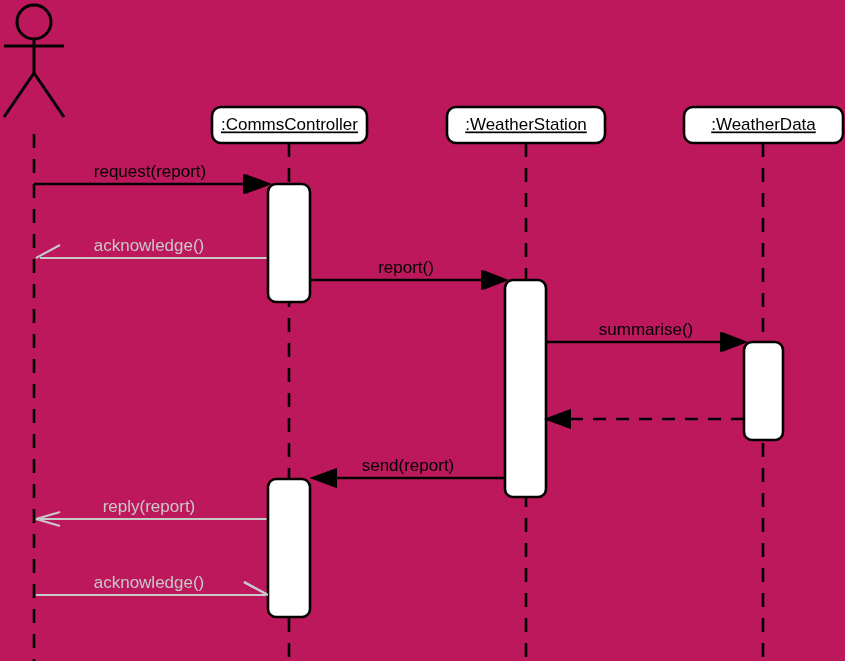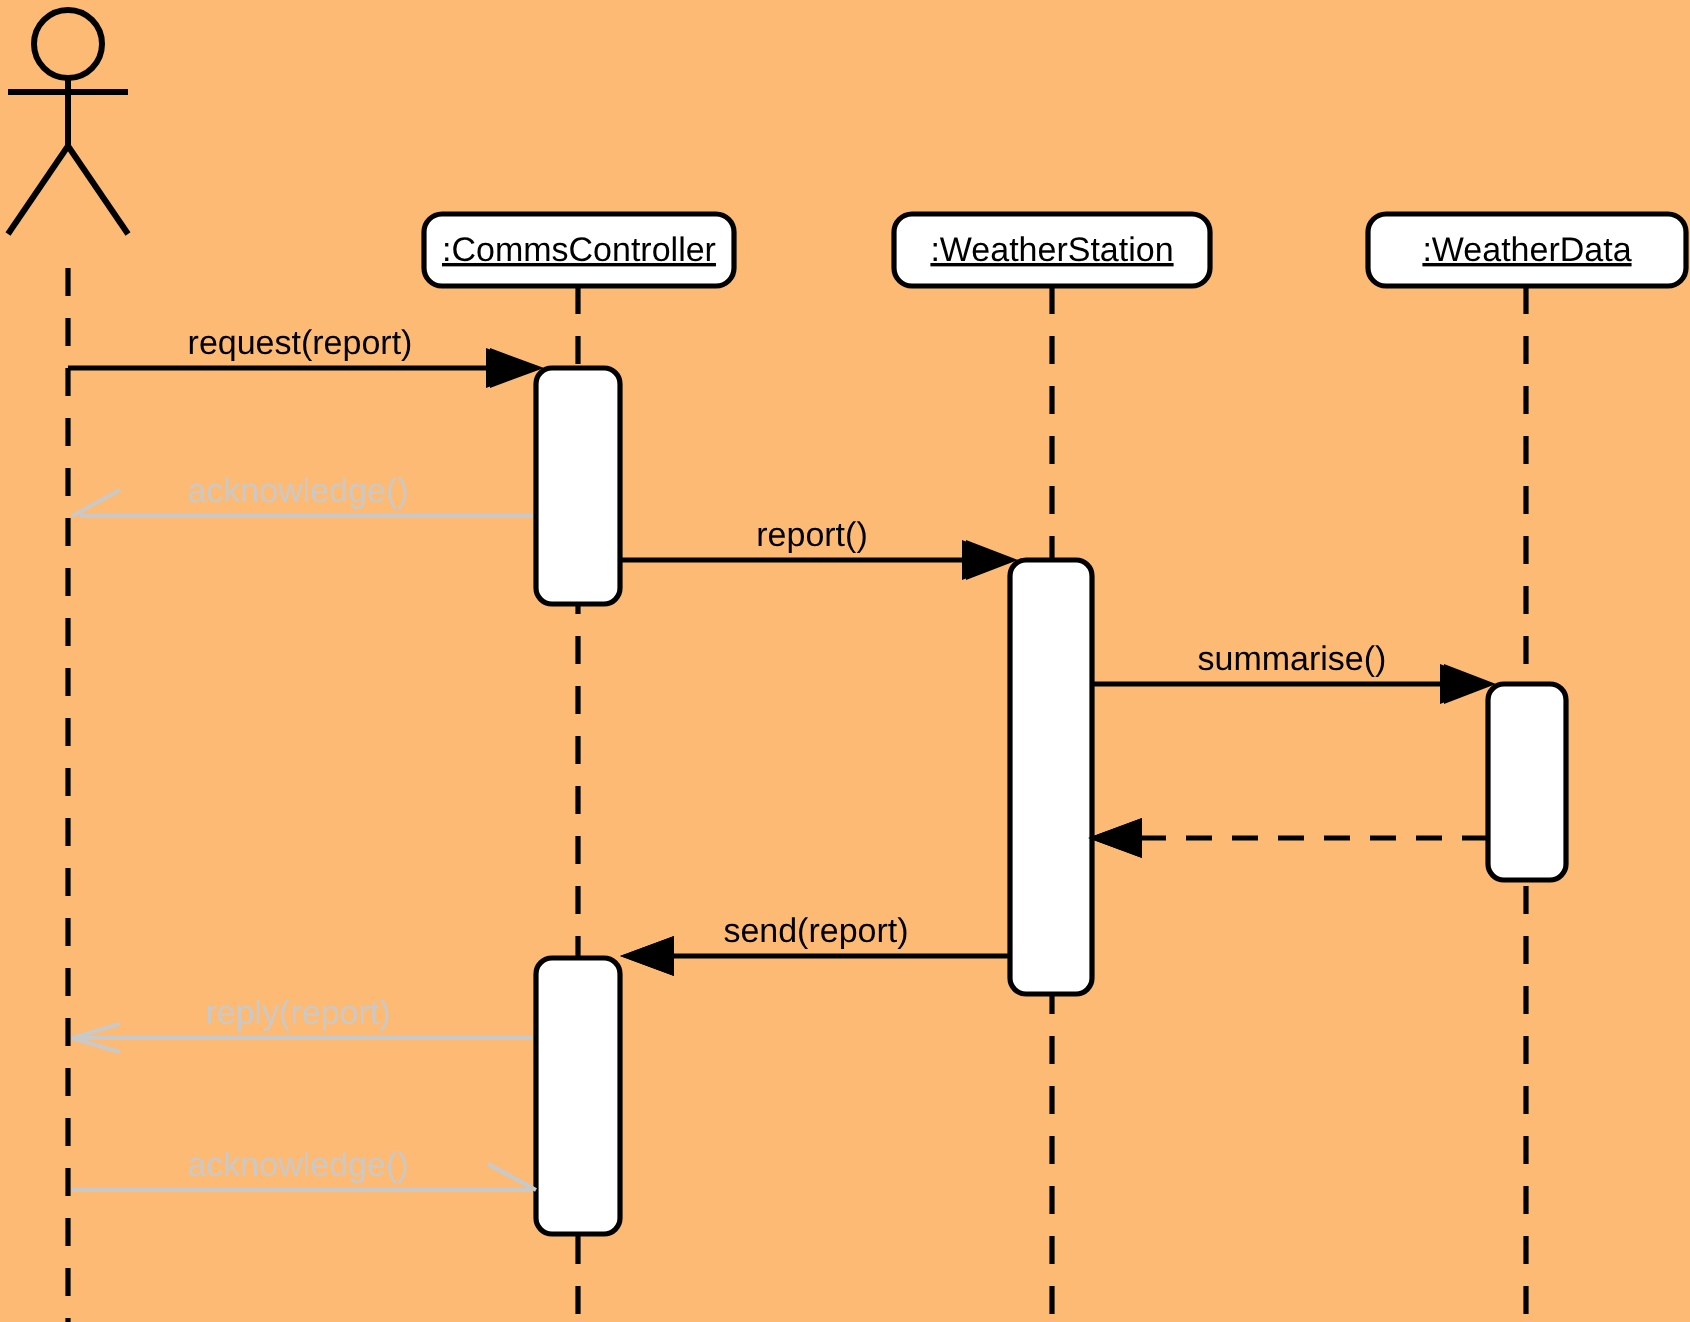--- a/index.html
+++ b/index.html
@@ -5,21 +5,21 @@
 <style>
   html, body {
     margin: 0;
     padding: 0;
     background: #ffffff;
   }
   #canvas {
     position: relative;
     width: 845px;
     height: 661px;
-    background: #fdba74;
+    background: #be185d;
     overflow: hidden;
     font-family: "Liberation Sans", sans-serif;
   }
   #canvas svg {
     position: absolute;
     top: 0;
     left: 0;
   }
   .lifeline-label {
     font-family: "Liberation Sans", sans-serif;

